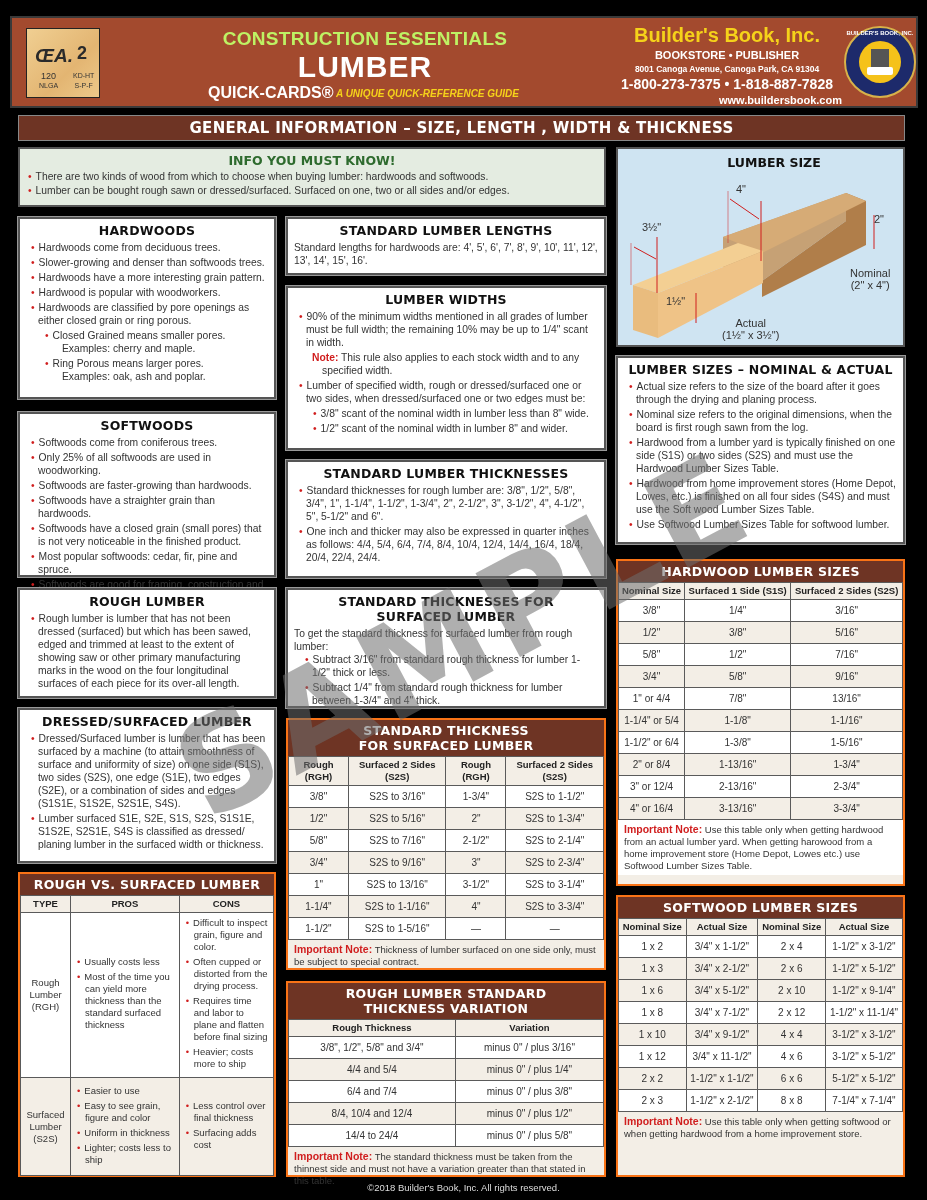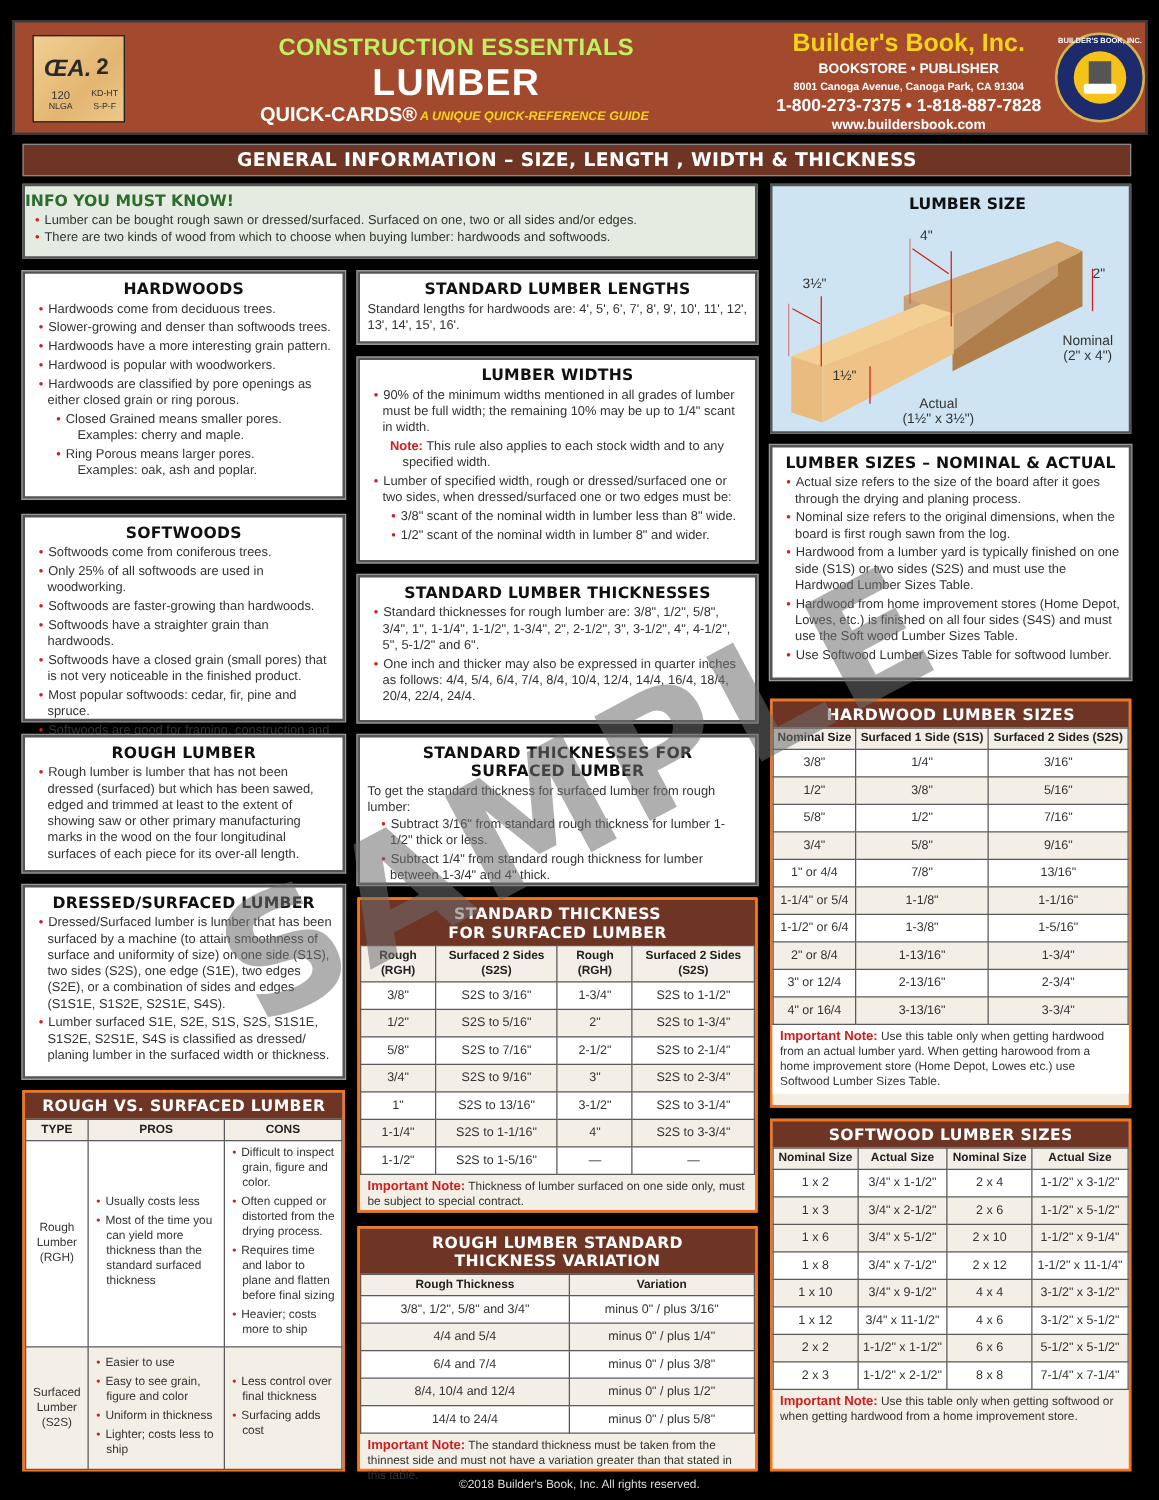--- a/index.html
+++ b/index.html
@@ -14,21 +14,21 @@
   .stamp .s1 { position:absolute; left:12px; top:42px; font: 9px "Liberation Sans", sans-serif; color:#333; line-height:10px; text-align:center; }
   .stamp .s2 { position:absolute; left:46px; top:42px; font: 7px "Liberation Sans", sans-serif; color:#333; line-height:10px; text-align:center; }
   .h-title1 { left: 178px; top: 10px; width: 350px; text-align: center; color: #bef264; font: bold 19px "Liberation Sans", sans-serif; letter-spacing: 0.3px; }
   .h-title2 { left: 178px; top: 32px; width: 350px; text-align: center; color: #fff; font: bold 30px "Liberation Sans", sans-serif; letter-spacing: 1px; }
   .h-qc { left: 196px; top: 66px; color: #fff; font: bold 16px "Liberation Sans", sans-serif; }
   .h-tag { left: 324px; top: 70px; color: #f5d21a; font: italic bold 10px "Liberation Sans", sans-serif; }
   .h-co { left: 600px; top: 6px; width: 230px; text-align: center; color: #f5d21a; font: bold 20px "Liberation Sans", sans-serif; }
   .h-bp { left: 600px; top: 31px; width: 230px; text-align: center; color: #fff; font: bold 11px "Liberation Sans", sans-serif; }
   .h-addr { left: 600px; top: 46px; width: 230px; text-align: center; color: #fff; font: bold 8.5px "Liberation Sans", sans-serif; }
   .h-phone { left: 600px; top: 58px; width: 230px; text-align: center; color: #fff; font: bold 14px "Liberation Sans", sans-serif; }
-  .h-web { left: 600px; top: 76px; width: 230px; text-align: center; color: #fff; font: bold 11px "Liberation Sans", sans-serif; }
+  .h-web { left: 600px; top: 76px; width: 230px; text-align: right; color: #fff; font: bold 11px "Liberation Sans", sans-serif; }
   .seal { left: 832px; top: 8px; width: 72px; height: 72px; border-radius: 50%; background: #1d2a6b; border: 2px solid #d7b24a; }
   .seal .inner { position:absolute; left:13px; top:13px; width:42px; height:42px; border-radius:50%; background:#f5c21a; }
   .seal .bldg { position:absolute; left:12px; top:8px; width:18px; height:20px; background:#555; }
   .seal .book { position:absolute; left:8px; top:26px; width:26px; height:8px; background:#fff; border-radius: 2px; }
   .seal .txt { position:absolute; left:0; top:2px; width:68px; text-align:center; color:#fff; font: bold 6px "Liberation Sans", sans-serif; }
 
   
   .band { left: 18px; top: 115px; width: 887px; height: 26px; background: #6e3424; border: 1px solid #888; color: #fff; font: bold 15px "DejaVu Sans", sans-serif; text-align: center; line-height: 24px; letter-spacing: 0.3px; }
 
   
@@ -37,21 +37,21 @@
   .box ul { list-style: none; padding: 0 6px 0 8px; }
   .box li { font-size: 10.3px; line-height: 13px; color: #333; padding-left: 10px; text-indent: -7px; margin-bottom: 2px; }
   .box li::before { content: "\2022"; color: #d01e1e; margin-right: 4px; }
   .box li.sub { padding-left: 24px; }
   .box li.sub .ex { display:block; text-indent: 0; padding-left: 10px; }
   .box p { font-size: 10.3px; line-height: 13px; color: #333; padding: 0 6px; }
   .red { color: #d01e1e; font-weight: bold; }
   .note-indent { padding-left: 26px !important; text-indent: -10px; margin-bottom: 2px; }
 
   .info { left: 18px; top: 147px; width: 588px; height: 60px; background: #e4ece1; border: 2px solid #555; }
-  .info h3 { color: #2e6b2e; font: bold 12.5px "DejaVu Sans", sans-serif; margin: 4px 0 2px; }
+  .info h3 { color: #2e6b2e; font: bold 12.5px "DejaVu Sans", sans-serif; text-align:center; margin: 4px 0 2px; }
   .info li { font-size: 10.3px; line-height: 14px; color:#333; list-style:none; padding-left: 8px; }
   .info li::before { content: "\2022"; color:#d01e1e; margin-right: 4px; }
 
   
   .tbox { background: #f3eee6; border: 2px solid #f97316; }
   .tbox .thead-band { background: #6e3424; color: #fff; font: bold 12.5px "DejaVu Sans", sans-serif; text-align: center; line-height: 15px; padding: 3px 0; letter-spacing: 0.3px; }
   table { border-collapse: collapse; width: 100%; }
   th { background: #f3eee6; font: bold 9.5px "Liberation Sans", sans-serif; color: #222; border: 1px solid #5a5a5a; padding: 2px 2px; text-align: center; line-height: 12px; }
   td { font-size: 10px; color: #333; border: 1px solid #5a5a5a; text-align: center; height: 22px; padding: 0 2px; }
   tr.alt td { background: #f3eee6; }
@@ -107,22 +107,22 @@
         <div class="book"></div>
       </div>
   </div>
 </div>
 
 <div class="abs band">GENERAL INFORMATION – SIZE, LENGTH , WIDTH &amp; THICKNESS</div>
 
 <div class="abs info">
   <h3>INFO YOU MUST KNOW!</h3>
   <ul>
+    <li>There are two kinds of wood from which to choose when buying lumber: hardwoods and softwoods.</li>
     <li>Lumber can be bought rough sawn or dressed/surfaced. Surfaced on one, two or all sides and/or edges.</li>
-    <li>There are two kinds of wood from which to choose when buying lumber: hardwoods and softwoods.</li>
   </ul>
 </div>
 
 <div class="abs box" style="left:18px;top:217px;width:258px;height:182px;">
   <h3>HARDWOODS</h3>
   <ul>
     <li>Hardwoods come from deciduous trees.</li>
     <li>Slower-growing and denser than softwoods trees.</li>
     <li>Hardwoods have a more interesting grain pattern.</li>
     <li>Hardwood is popular with woodworkers.</li>

